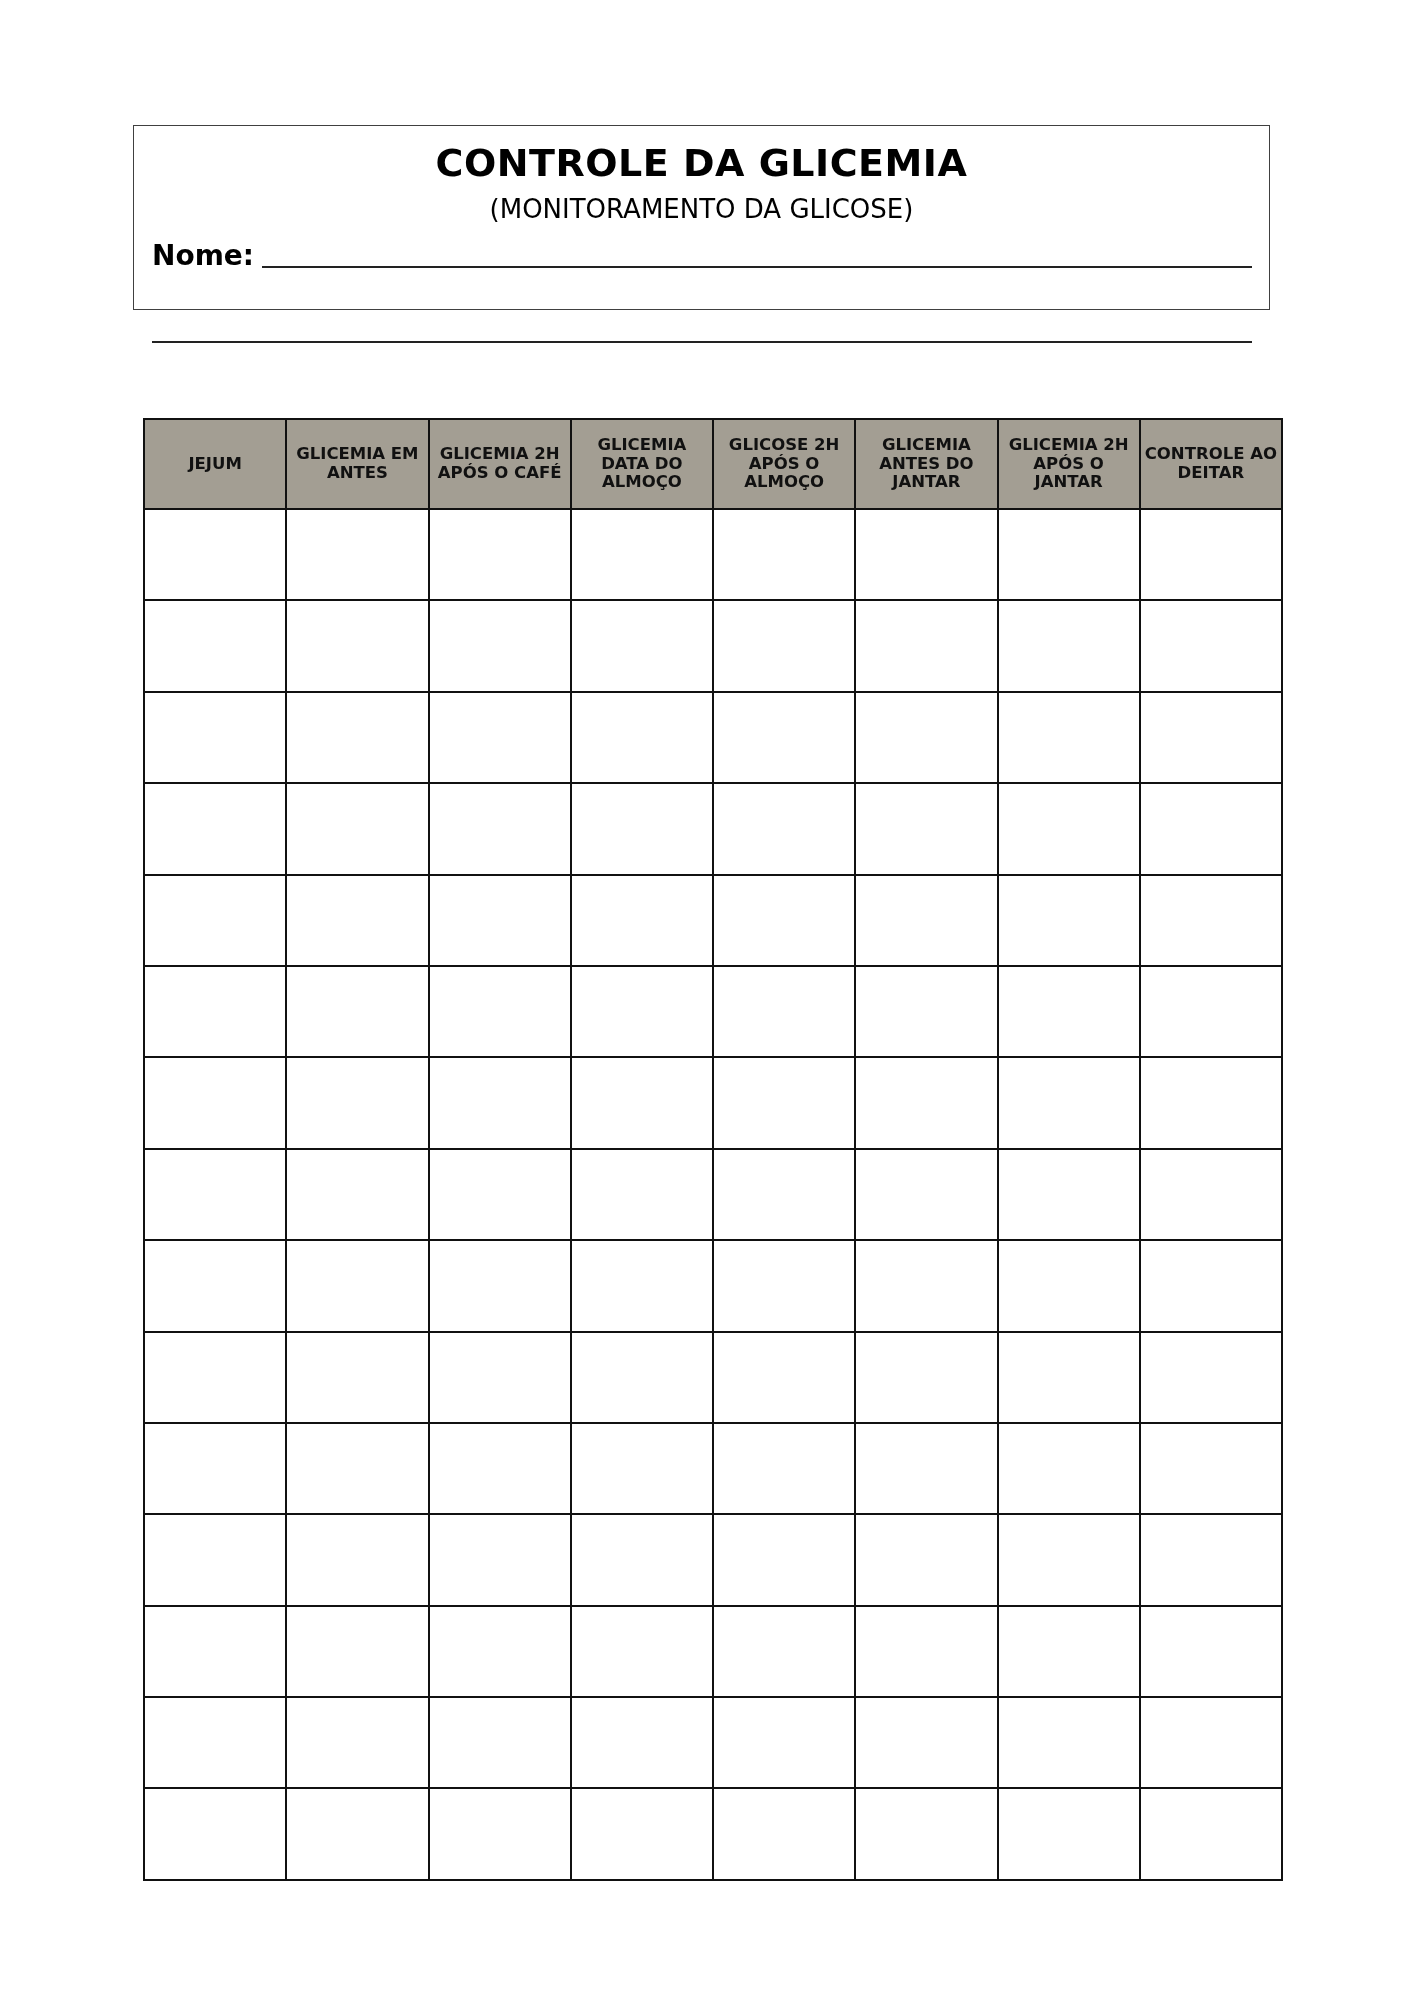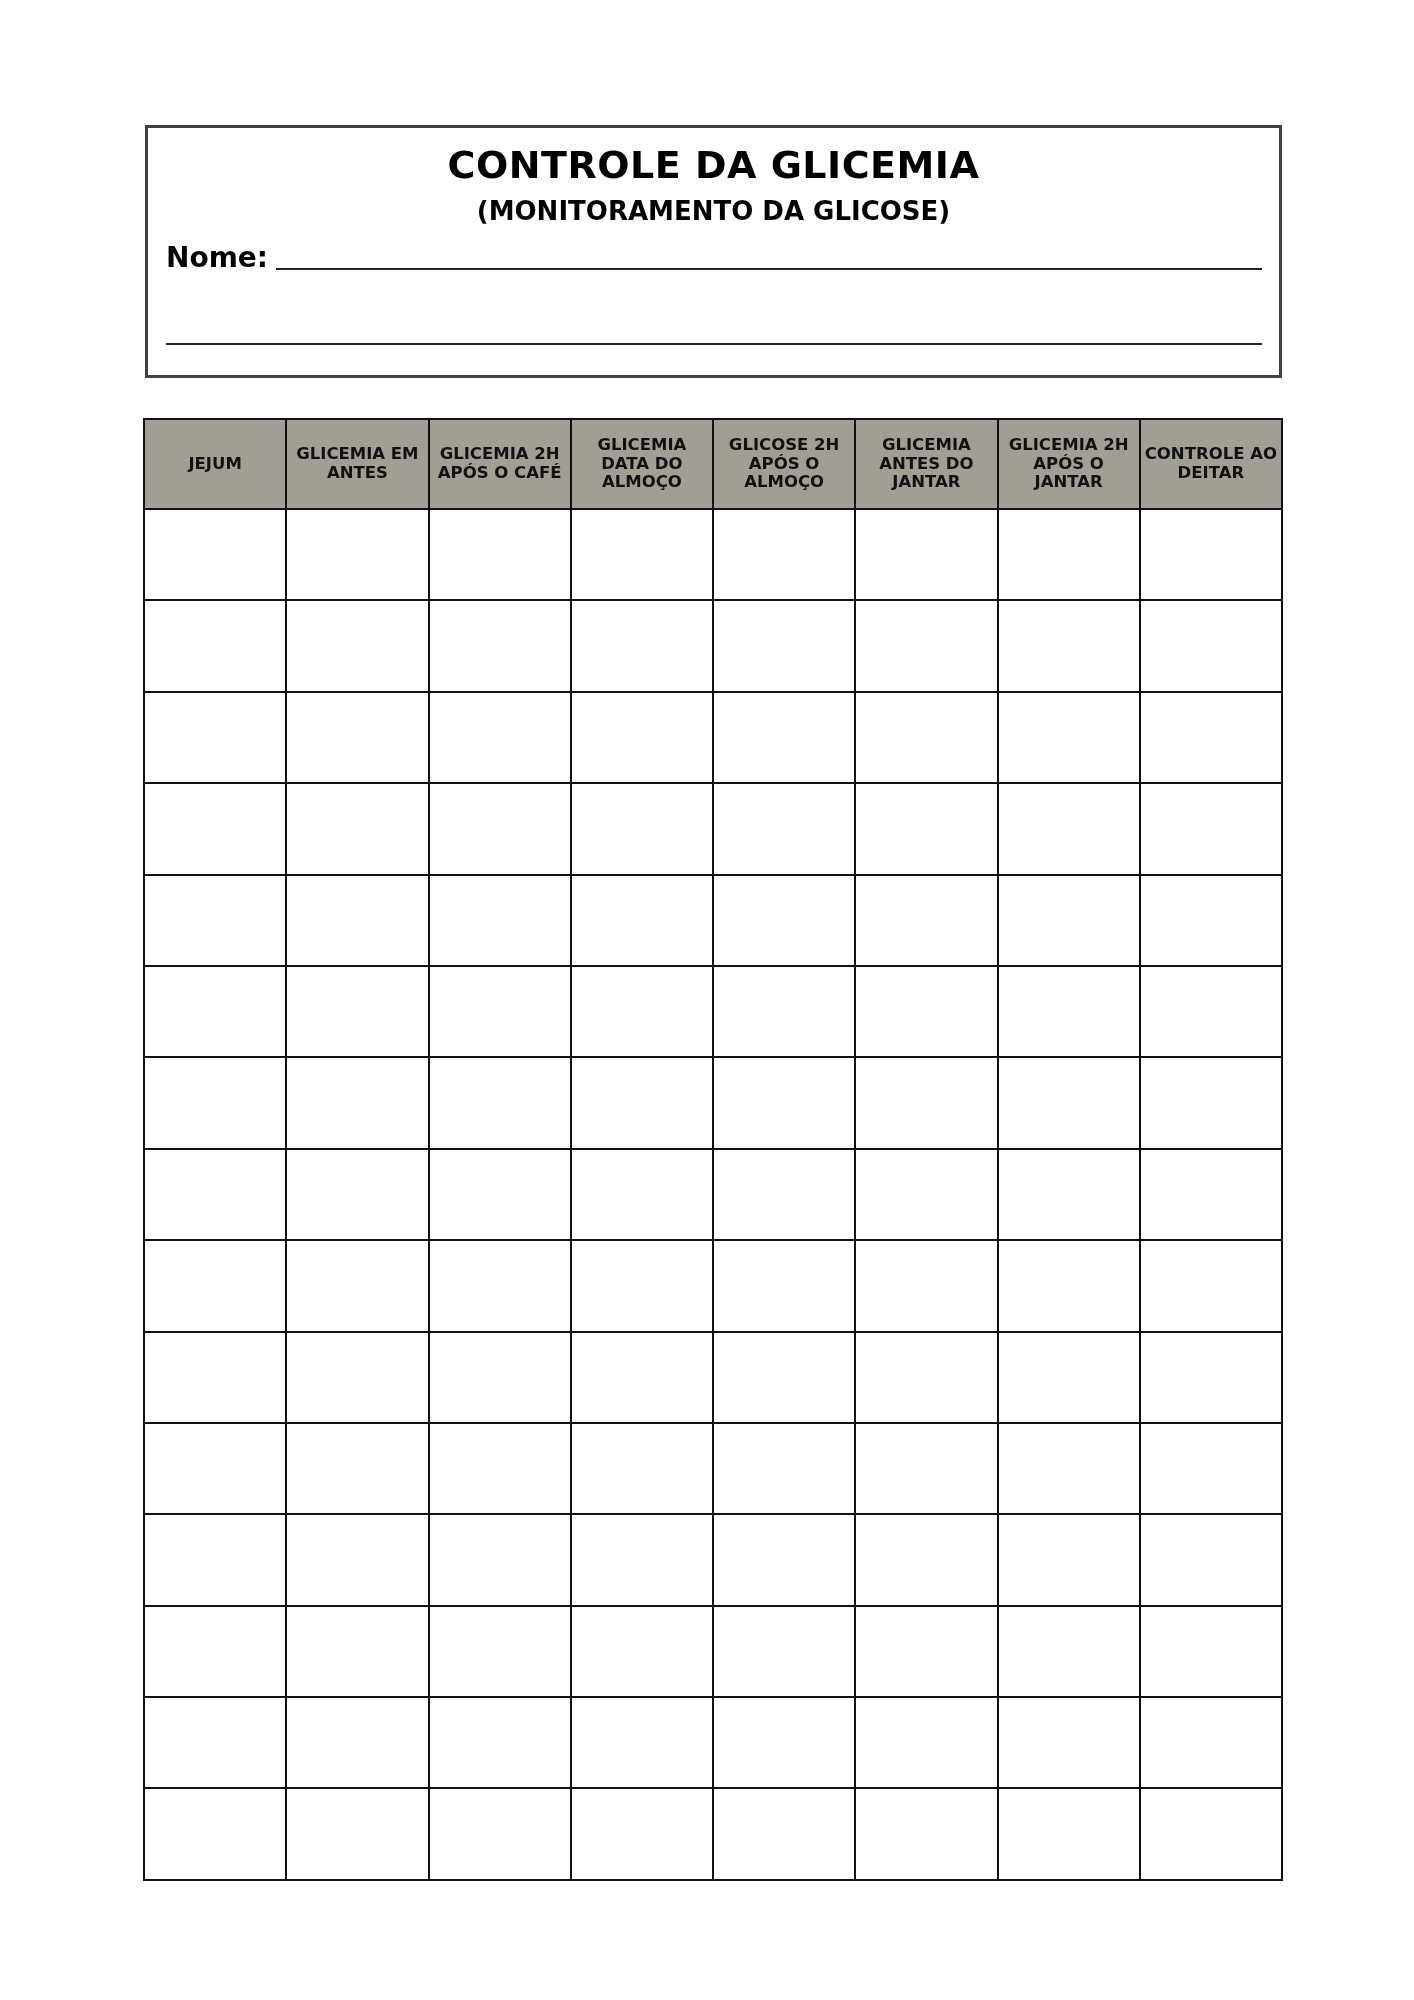--- a/index.html
+++ b/index.html
@@ -9,45 +9,45 @@
     }
     body {
       width: 1414px;
       height: 2000px;
       position: relative;
       font-family: "DejaVu Sans", "Liberation Sans", sans-serif;
       color: #000;
     }
     .header-box {
       position: absolute;
-      left: 145px;
+      left: 133px;
       top: 125px;
       width: 1137px;
-      height: 253px;
-      border: 3px solid #404040;
+      height: 185px;
+      border: 1px solid #404040;
       box-sizing: border-box;
     }
     .title {
       position: absolute;
       left: 0;
       right: 0;
       top: 18px;
       text-align: center;
       font-weight: bold;
       font-size: 38px;
       letter-spacing: 0.5px;
       line-height: 1;
     }
     .subtitle {
       position: absolute;
       left: 0;
       right: 0;
       top: 70px;
       text-align: center;
-      font-weight: bold;
+      font-weight: normal;
       font-size: 26px;
       line-height: 1;
     }
     .field-row {
       position: absolute;
       left: 18px;
       right: 17px;
       display: flex;
       align-items: flex-end;
     }

